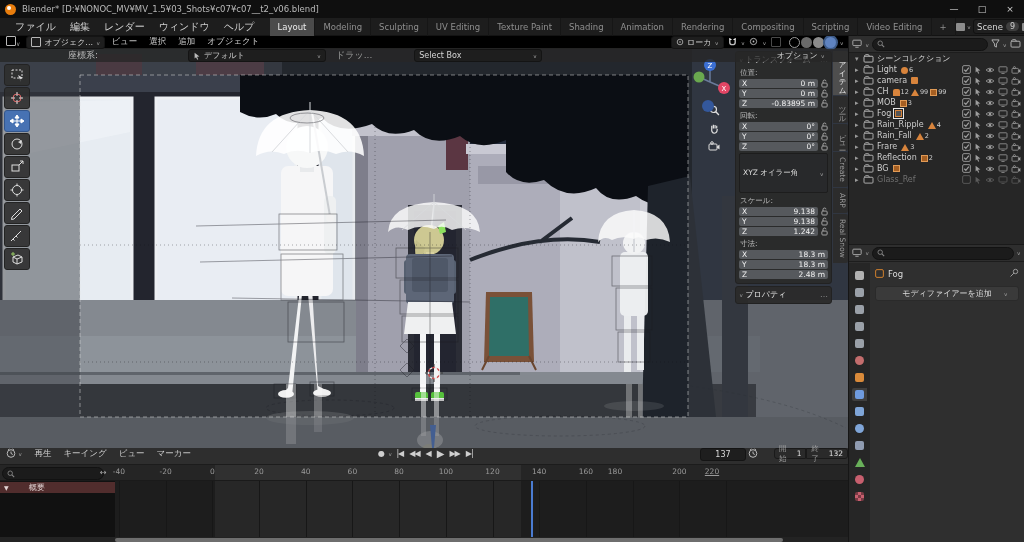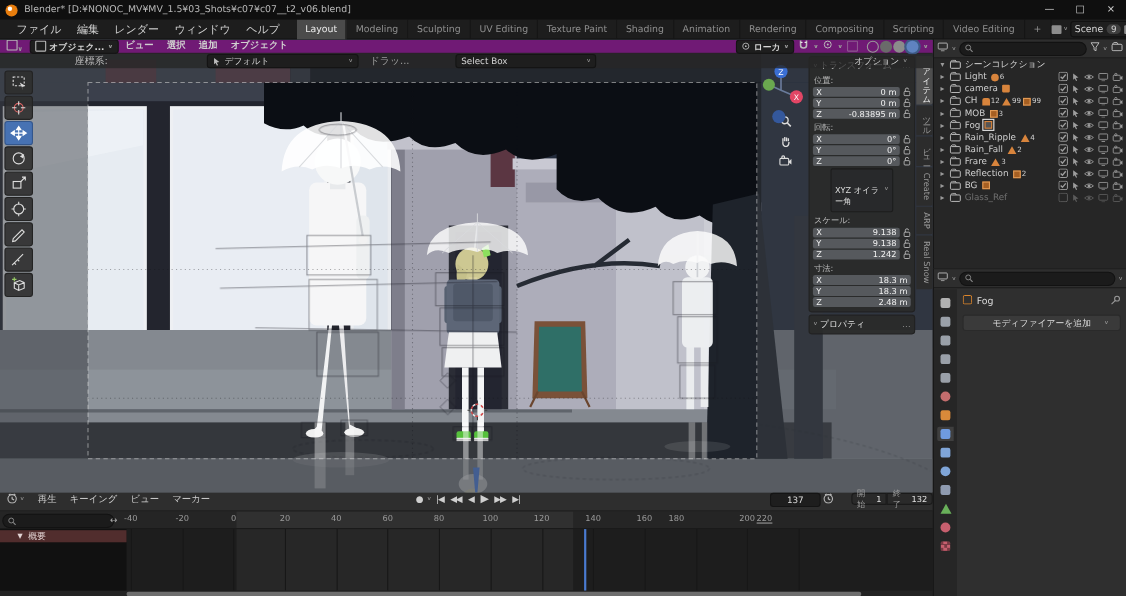--- a/index.html
+++ b/index.html
@@ -23,21 +23,21 @@
   .ws-tab.active{background:#4b4b4b;color:#ececec;}
   #topbar-right{margin-left:auto;display:flex;align-items:center;gap:2px;padding-right:4px;}
   .tb-chip{display:flex;align-items:center;background:#1f1f1f;border:1px solid #111;border-radius:3px;height:13px;padding:0 3px;gap:3px;}
   .tb-chip .val{color:#d6d6d6;font-size:8.5px;}
   .pill{background:#3e3e3e;border-radius:6px;padding:0 4px;color:#cfcfcf;font-size:8px;}
   .mini-ic{width:9px;height:8px;background:#8d8d8d;border-radius:1px;display:inline-block;}
   .mini-x{color:#9a9a9a;font-size:8.5px;padding:0 1px;}
   .caret{font-size:6px;color:#9a9a9a;transform:scaleY(.8);}
   
   #viewport{left:0;top:36px;width:848px;height:412px;overflow:hidden;background:#43474d;}
-  #vp-h1{left:0;top:0;width:848px;height:13px;background:#701a75;border-bottom:1px solid #242424;display:flex;align-items:center;box-sizing:border-box;z-index:30;font-weight:bold;}
+  #vp-h1{left:0;top:0;width:848px;height:13px;background:#000000;border-bottom:1px solid #242424;display:flex;align-items:center;box-sizing:border-box;z-index:30;}
   #vp-h2{left:0;top:13px;width:848px;height:13px;background:#272727cc;display:flex;align-items:center;box-sizing:border-box;z-index:30;}
   .vp-menu{padding:0 6px;color:#cfcfcf;font-size:8.5px;white-space:nowrap;}
   .field{display:flex;align-items:center;gap:3px;background:#1e1e1e;border:1px solid #141414;border-radius:3px;height:11px;padding:0 4px;color:#d5d5d5;font-size:8px;white-space:nowrap;}
   .icon-sq{width:8px;height:8px;border:1px solid #b7b7b7;border-radius:1px;display:inline-block;}
   .shade-group{display:flex;align-items:center;gap:1px;margin-left:4px;}
   .shade{width:11px;height:11px;border-radius:50%;background:#6a6a6a;display:inline-block;}
   .shade.wire{background:transparent;border:1px solid #9a9a9a;box-sizing:border-box;}
   .shade.mat{background:#8b8b8b;}
   .shade.active{background:#5f83c0;box-shadow:0 0 0 2px #3d5a86;}
   #scene{left:0;top:0;}
@@ -53,21 +53,21 @@
   
   #npanel{left:735px;top:15px;width:97px;z-index:26;display:flex;flex-direction:column;gap:2px;}
   .panel{background:#2a2a2af0;border:1px solid #222;border-radius:3px;padding:2px 3px 3px 3px;}
   .panel-h{display:flex;align-items:center;color:#e3e3e3;font-size:8px;gap:2px;}
   .panel-h .dots{margin-left:auto;color:#8a8a8a;}
   .grp-label{color:#bdbdbd;font-size:7.5px;margin:3px 0 1px 1px;}
   .t-row{display:flex;align-items:center;gap:2px;margin-bottom:1px;}
   .t-field{flex:1;display:flex;align-items:center;background:#56595d;border-radius:2px;height:9px;padding:0 3px;font-size:7.5px;color:#f2f2f2;}
   .t-field .ax{margin-right:auto;}
   .t-lock{width:8px;display:flex;justify-content:center;color:#b5b5b5;}
-  .t-drop{display:flex;align-items:flex-start;background:#28292b;border:1px solid #1d1d1d;border-radius:2px;height:10px;padding:14px 3px;font-size:7.5px;color:#dedede;margin:2px 16px;}
+  .t-drop{display:flex;align-items:flex-end;background:#28292b;border:1px solid #1d1d1d;border-radius:2px;height:10px;padding:14px 3px;font-size:7.5px;color:#dedede;margin:2px 0;}
   .t-drop .caret{margin-left:auto;}
   
   #side-tabs{left:833px;top:15px;width:15px;z-index:26;display:flex;flex-direction:column;gap:1px;}
   .v-tab{writing-mode:vertical-rl;background:#2c2c2c;color:#9a9a9a;font-size:7.5px;padding:5px 1px;border-radius:0 2px 2px 0;text-align:center;white-space:nowrap;}
   .v-tab.active{background:#4e4e4e;color:#f0f0f0;}
   
   #outliner{left:848px;top:36px;width:176px;height:208px;background:#262626;border-left:1px solid #161616;box-sizing:border-box;}
   #ol-header{display:flex;align-items:center;height:16px;background:#2e2e2e;border-bottom:1px solid #1d1d1d;padding:0 3px;gap:3px;}
   .search{display:flex;align-items:center;background:#1b1b1b;border:1px solid #121212;border-radius:7px;height:11px;flex:1;padding:0 4px;gap:3px;color:#888;}
   .o-row{display:flex;align-items:center;height:11px;padding-left:6px;color:#cecece;font-size:8px;white-space:nowrap;}
@@ -116,21 +116,21 @@
   .rng .v{color:#e0e0e0;}
   #tl-ruler{position:relative;height:15px;background:#252525;border-bottom:1px solid #1a1a1a;overflow:hidden;}
   #ruler-in{position:absolute;top:0;bottom:0;background:#303030;}
   .tick{position:absolute;top:2px;transform:translateX(-50%);color:#9a9a9a;font-size:7.5px;}
   #tl-search{position:absolute;left:2px;top:2px;width:92px;z-index:5;}
   #tl-arrows{position:absolute;left:100px;top:3px;z-index:5;color:#aaa;font-size:8px;}
   #tl-channels{position:relative;height:56px;background:#1d1d1d;overflow:hidden;}
   #chan-in{position:absolute;top:0;bottom:0;background:#272727;}
   .gridline{position:absolute;top:0;bottom:0;width:1px;background:#171717;}
   #chan-panel{position:absolute;left:0;top:0;width:115px;bottom:0;background:#111111;z-index:4;}
-  #chan-row{margin-top:1px;height:11px;background:#512d2d;display:flex;align-items:center;gap:5px;padding:0 16px;color:#e3d5d5;font-size:8px;}
+  #chan-row{margin-top:1px;height:11px;background:#512d2d;display:flex;align-items:center;gap:20px;padding:0 4px;color:#e3d5d5;font-size:8px;}
   #playhead-line{position:absolute;top:0;bottom:0;width:2px;background:#4a7bd0;z-index:6;}
   #tl-scroll{position:relative;height:7px;background:#232323;}
   #tl-scroll .bar{position:absolute;left:115px;width:668px;top:1px;height:4px;background:#6e6e6e;border-radius:2px;}
   svg{shape-rendering:geometricPrecision;}
 </style>
 </head>
 <body>
 
 <svg width="0" height="0" style="position:absolute">
   <defs>
@@ -1321,21 +1321,21 @@
           <span class="tick" style="left: 259px;">20</span>
           <span class="tick" style="left: 305.7px;">40</span>
           <span class="tick" style="left: 352.4px;">60</span>
           <span class="tick" style="left: 399.1px;">80</span>
           <span class="tick" style="left: 445.8px;">100</span>
           <span class="tick" style="left: 492.5px;">120</span>
           <span class="tick" style="left: 539.2px;">140</span>
           <span class="tick" style="left: 585.9px;">160</span>
           <span class="tick" style="left: 615px;">180</span>
           <span class="tick" style="left: 679.3px;">200</span>
-          <span class="tick" style="left: 695px; text-decoration: underline;">220</span>
+          <span class="tick" style="left: 712px; text-decoration: underline;">220</span>
         </div>
     </div>
     <div id="tl-channels">
       <div id="chan-in" style="left: 214.635px; width: 305.885px;"></div>
       <div id="chan-grid">
           <div class="gridline" style="left: 118.9px;"></div>
           <div class="gridline" style="left: 165.6px;"></div>
           <div class="gridline" style="left: 212.3px;"></div>
           <div class="gridline" style="left: 259px;"></div>
           <div class="gridline" style="left: 305.7px;"></div>

